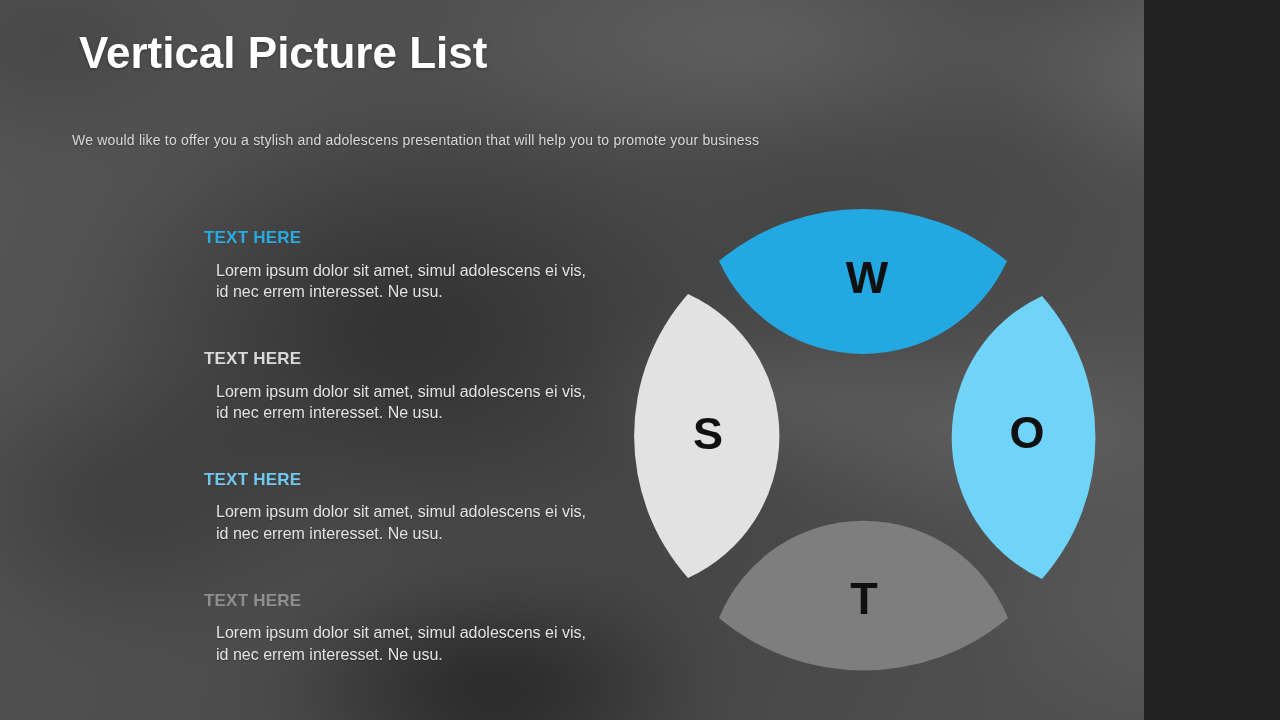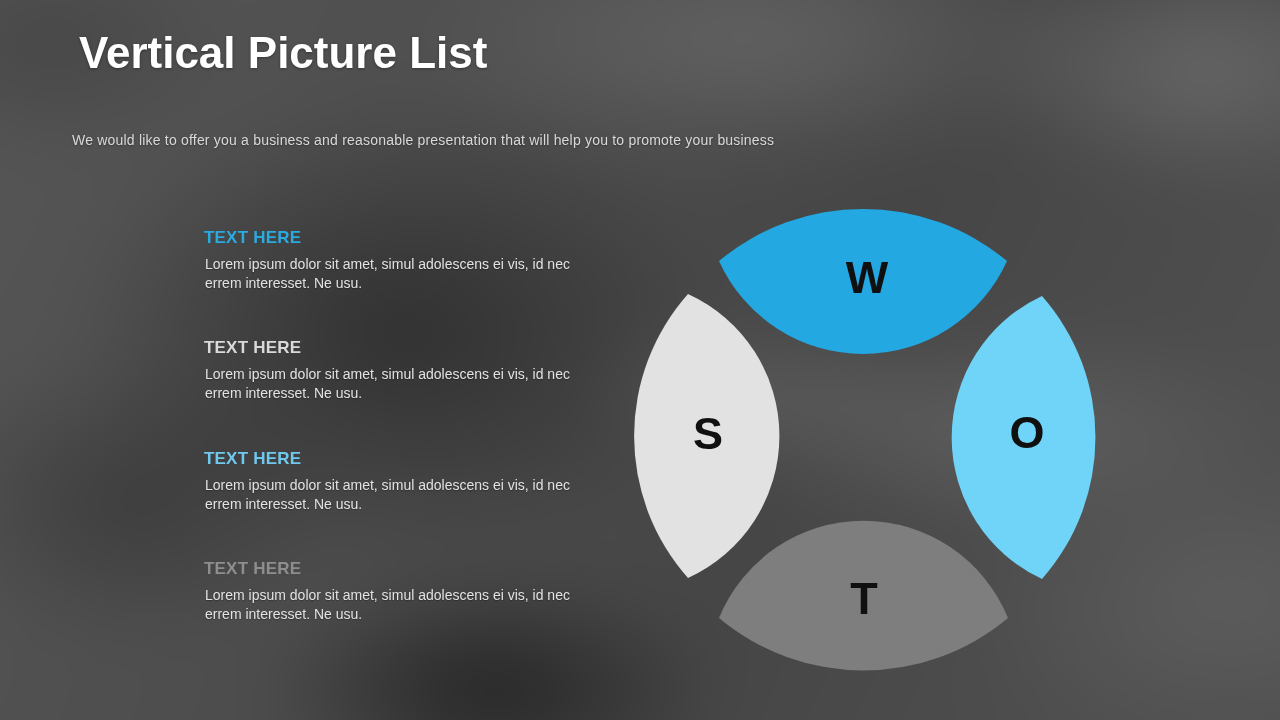--- a/index.html
+++ b/index.html
@@ -1,17 +1,17 @@
 <!DOCTYPE html>
 <html><head>
 <meta charset="utf-8">
 <style>
   html,body { margin:0; padding:0; background:#222; }
   .slide {
-    position:relative; width:1280px; height:720px; overflow:hidden;
+    position:relative; width:1144px; height:720px; overflow:hidden;
     background:#4e4e4e;
     font-family:"Liberation Sans","DejaVu Sans",sans-serif;
   }
   .bg {
     position:absolute; inset:-90px;
     filter:blur(32px);
     background:
       radial-gradient(ellipse 520px 190px at 850px 130px, rgba(255,255,255,0.14), transparent 70%),
       radial-gradient(ellipse 320px 170px at 1290px 160px, rgba(255,255,255,0.16), transparent 70%),
       radial-gradient(ellipse 430px 150px at 1090px 520px, rgba(255,255,255,0.12), transparent 70%),
@@ -36,39 +36,39 @@
     text-shadow:0 1px 2px rgba(0,0,0,0.3);
     white-space:nowrap;
   }
   .list { position:absolute; left:204px; top:229px; width:400px; }
   .item { margin:0 0 47px 0; }
   .item h2 {
     margin:0 0 7px 0; font-size:17px; font-weight:bold; line-height:1.1;
     letter-spacing:0.2px;
   }
   .item p {
-    margin:1px; font-size:14px; line-height:1.35; color:#e3e3e3;
+    margin:12px; font-size:16px; line-height:1.35; color:#e3e3e3;
     text-shadow:0 1px 1px rgba(0,0,0,0.3);
   }
   .diagram { position:absolute; left:615px; top:190px; width:500px; height:500px; }
   .diagram text {
     font-family:"Liberation Sans","DejaVu Sans",sans-serif;
     font-size:45px; font-weight:bold; text-anchor:middle;
   }
 </style>
 </head>
 <body>
 
 <div class="slide">
 
   <div class="bg"></div>
 
   <h1 class="title">Vertical Picture List</h1>
 
-  <p class="subtitle">We would like to offer you a business and reasonable presentation that will help you to promote your business</p>
+  <p class="subtitle">We would like to offer you a stylish and adolescens presentation that will help you to promote your business</p>
 
   <div class="list">
     <div class="item">
       <h2 style="color: rgb(41, 171, 226);">TEXT HERE</h2>
       <p>Lorem ipsum dolor sit amet, simul adolescens ei vis, id nec errem interesset. Ne usu.</p>
     </div>
     <div class="item">
       <h2 style="color: rgb(217, 217, 217);">TEXT HERE</h2>
       <p>Lorem ipsum dolor sit amet, simul adolescens ei vis, id nec errem interesset. Ne usu.</p>
     </div>

